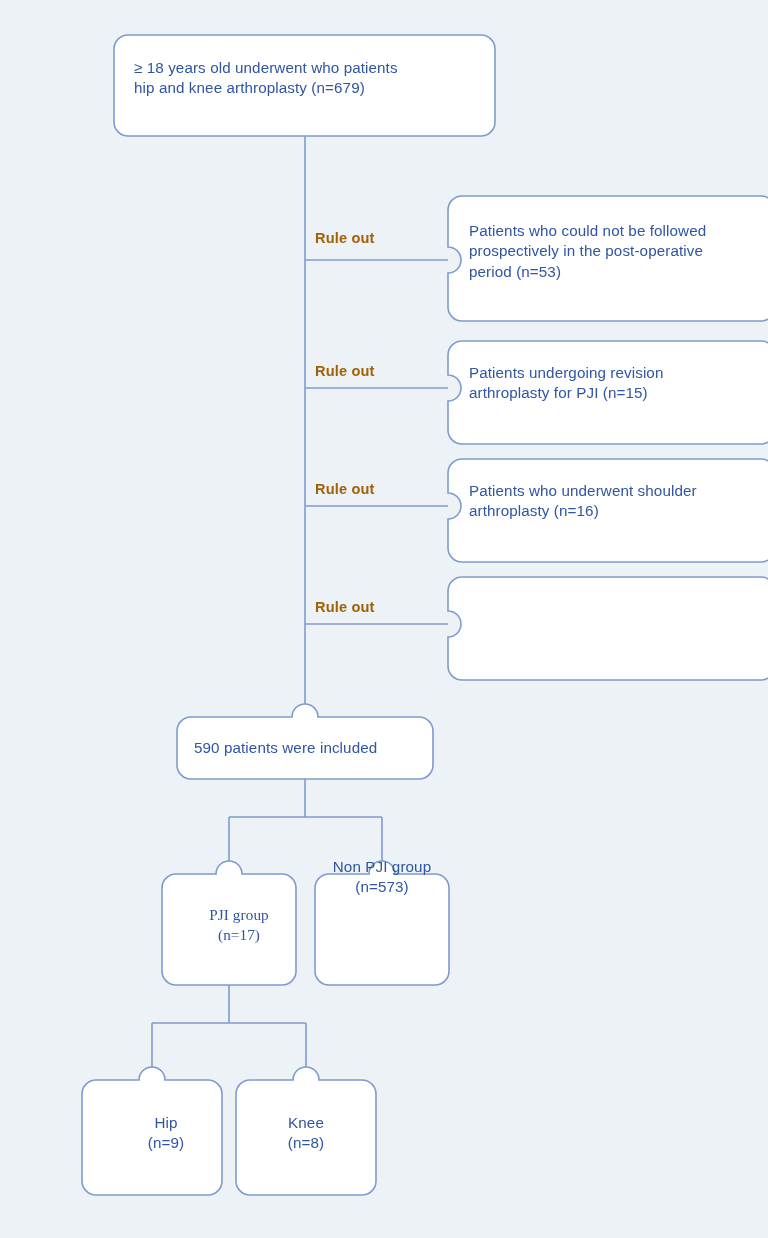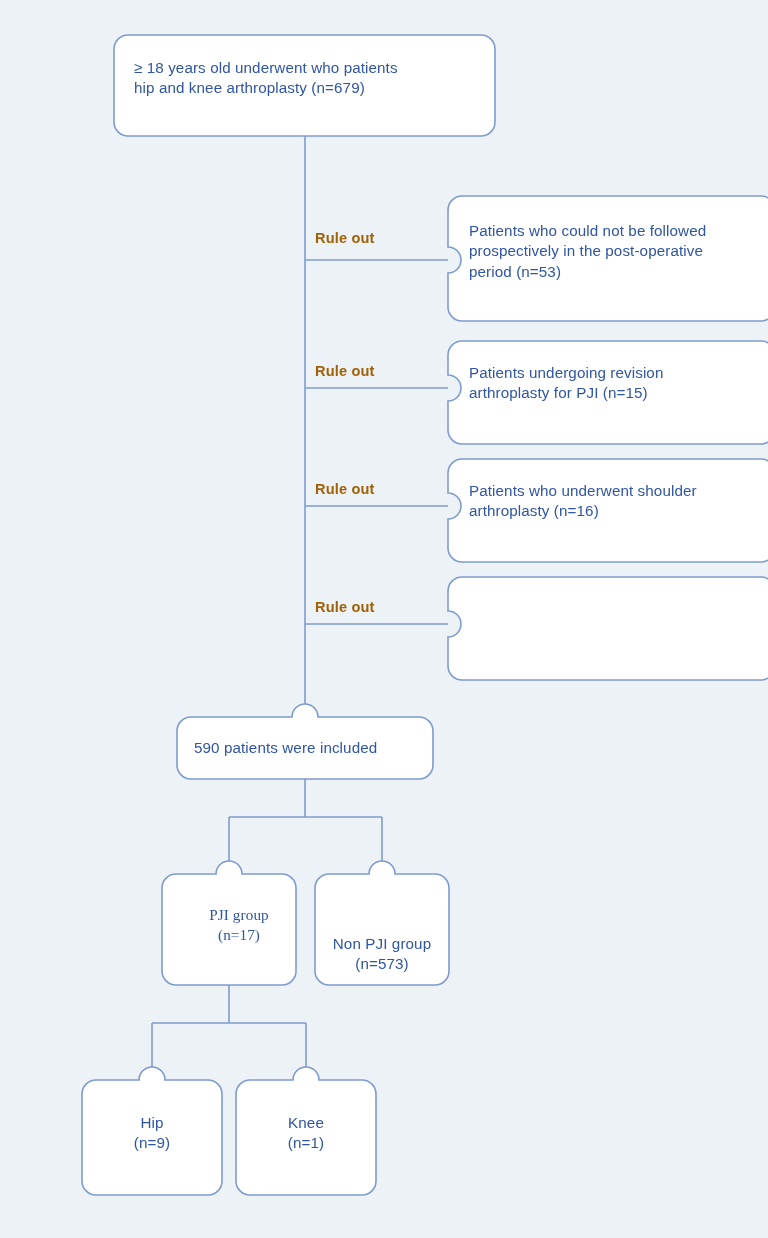--- a/index.html
+++ b/index.html
@@ -122,22 +122,22 @@
   <div class="node node-text" style="left:425px; top:481px; width:296px;">Patients who underwent shoulder
 arthroplasty (n=16)</div>
 
   <div class="ruleout-label" style="left:271px; top:599px;">Rule out</div>
 
   <div class="node node-text" style="left:150px; top:738px; width:230px;">590 patients were included</div>
 
   <div class="node node-text center-text" style="left:118px; top:905px; width:154px; text-align:center;font-family:Liberation Serif, serif;">PJI group
 (n=17)</div>
 
-  <div class="node node-text center-text" style="left:271px; top:934px; width:134px; text-align:center;">Non PJI group
+  <div class="node node-text center-text" style="left:271px; top:857px; width:134px; text-align:center;">Non PJI group
 (n=573)</div>
 
-  <div class="node node-text center-text" style="left:38px; top:1113px; width:140px; text-align:center;">Hip
+  <div class="node node-text center-text" style="left:52px; top:1113px; width:140px; text-align:center;">Hip
 (n=9)</div>
 
   <div class="node node-text center-text" style="left:192px; top:1113px; width:140px; text-align:center;">Knee
-(n=1)</div>
+(n=8)</div>
 
 </div>
 
 </body></html>

